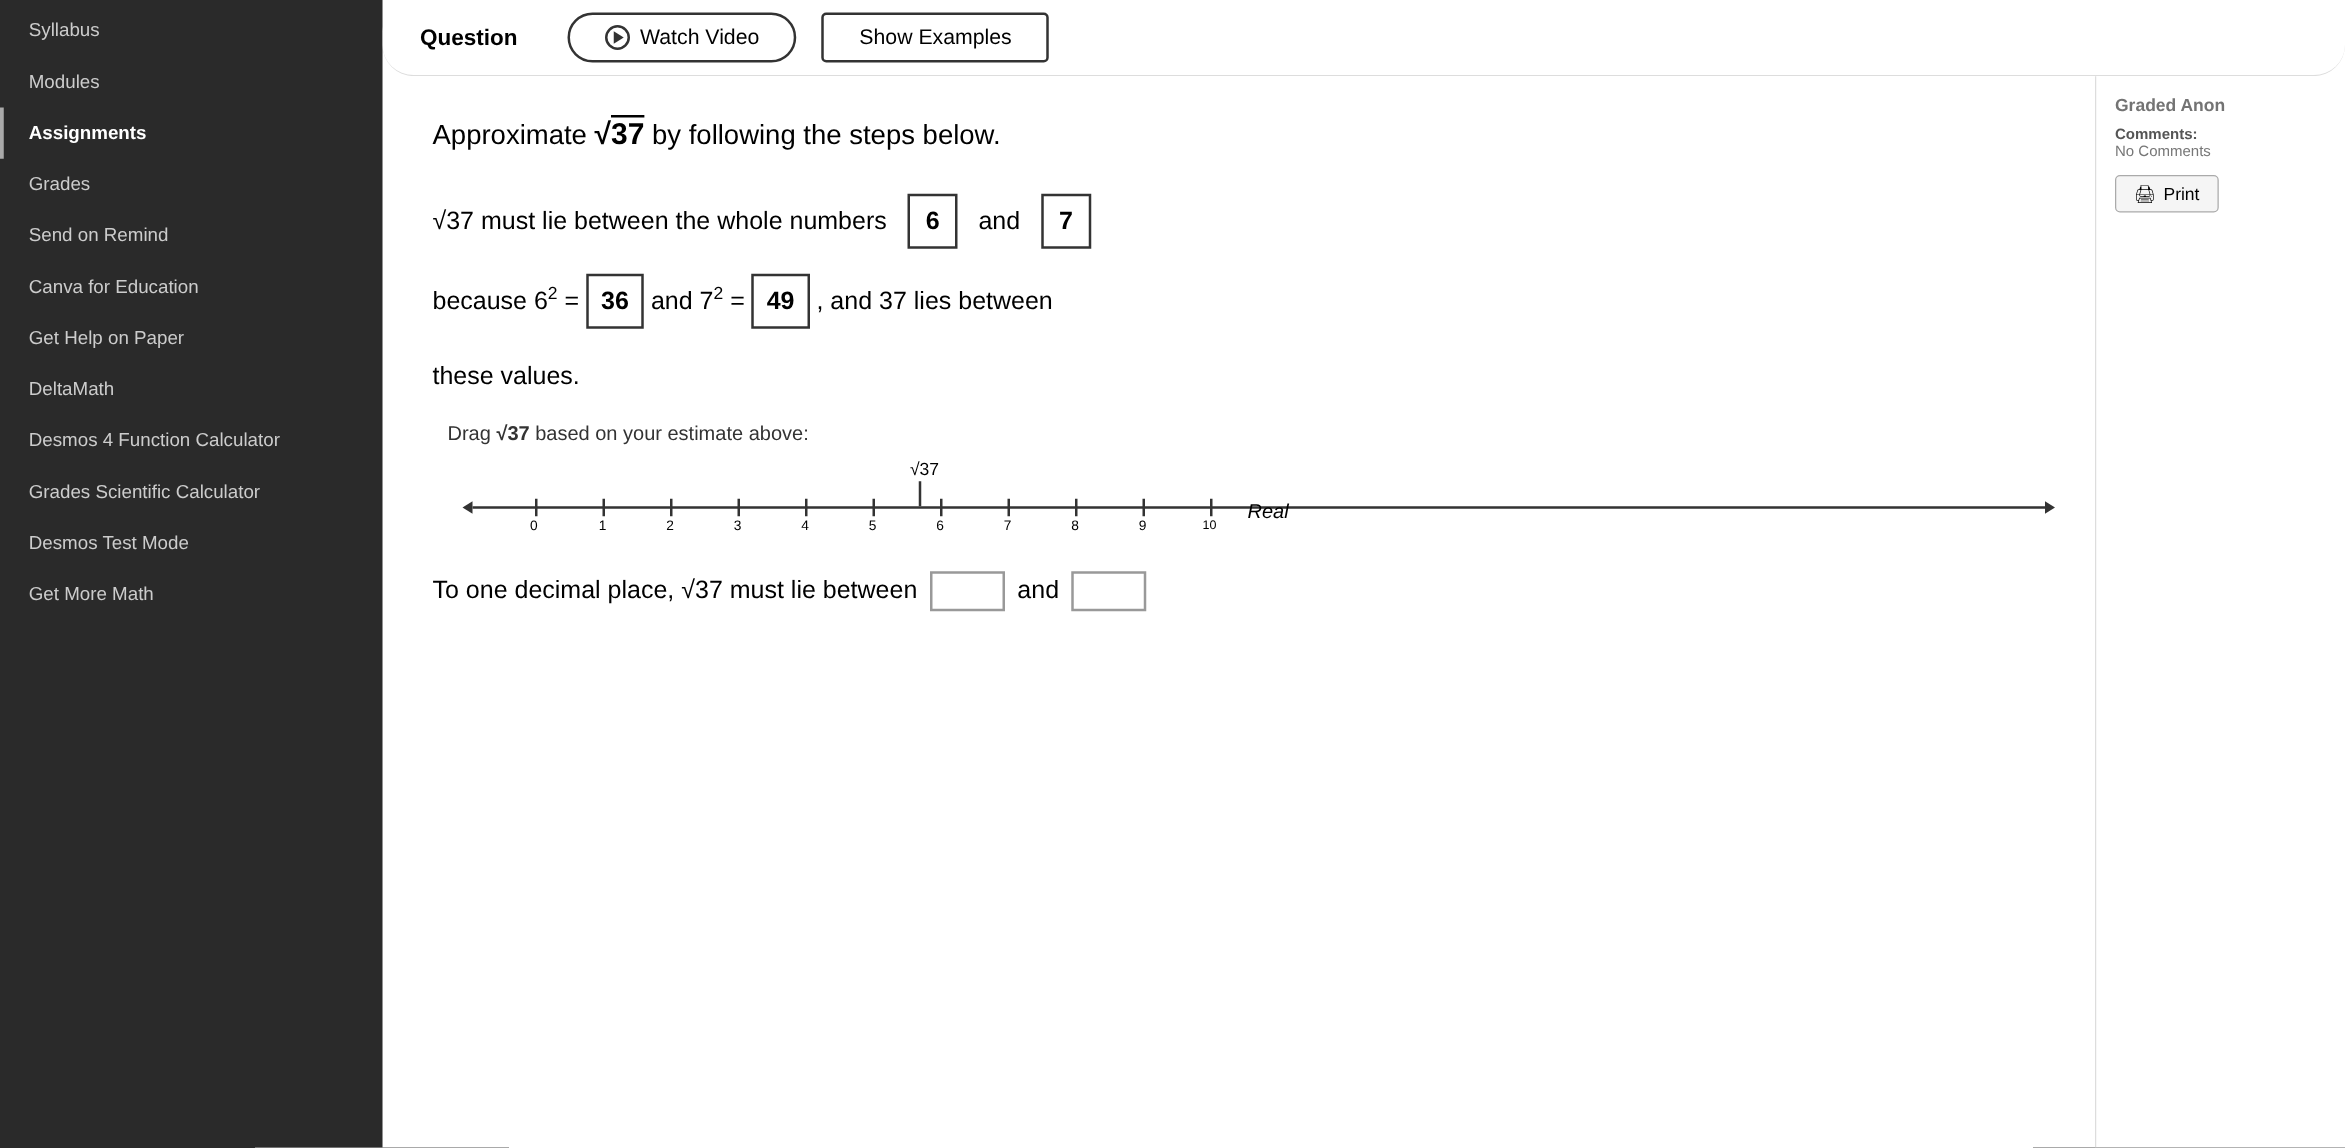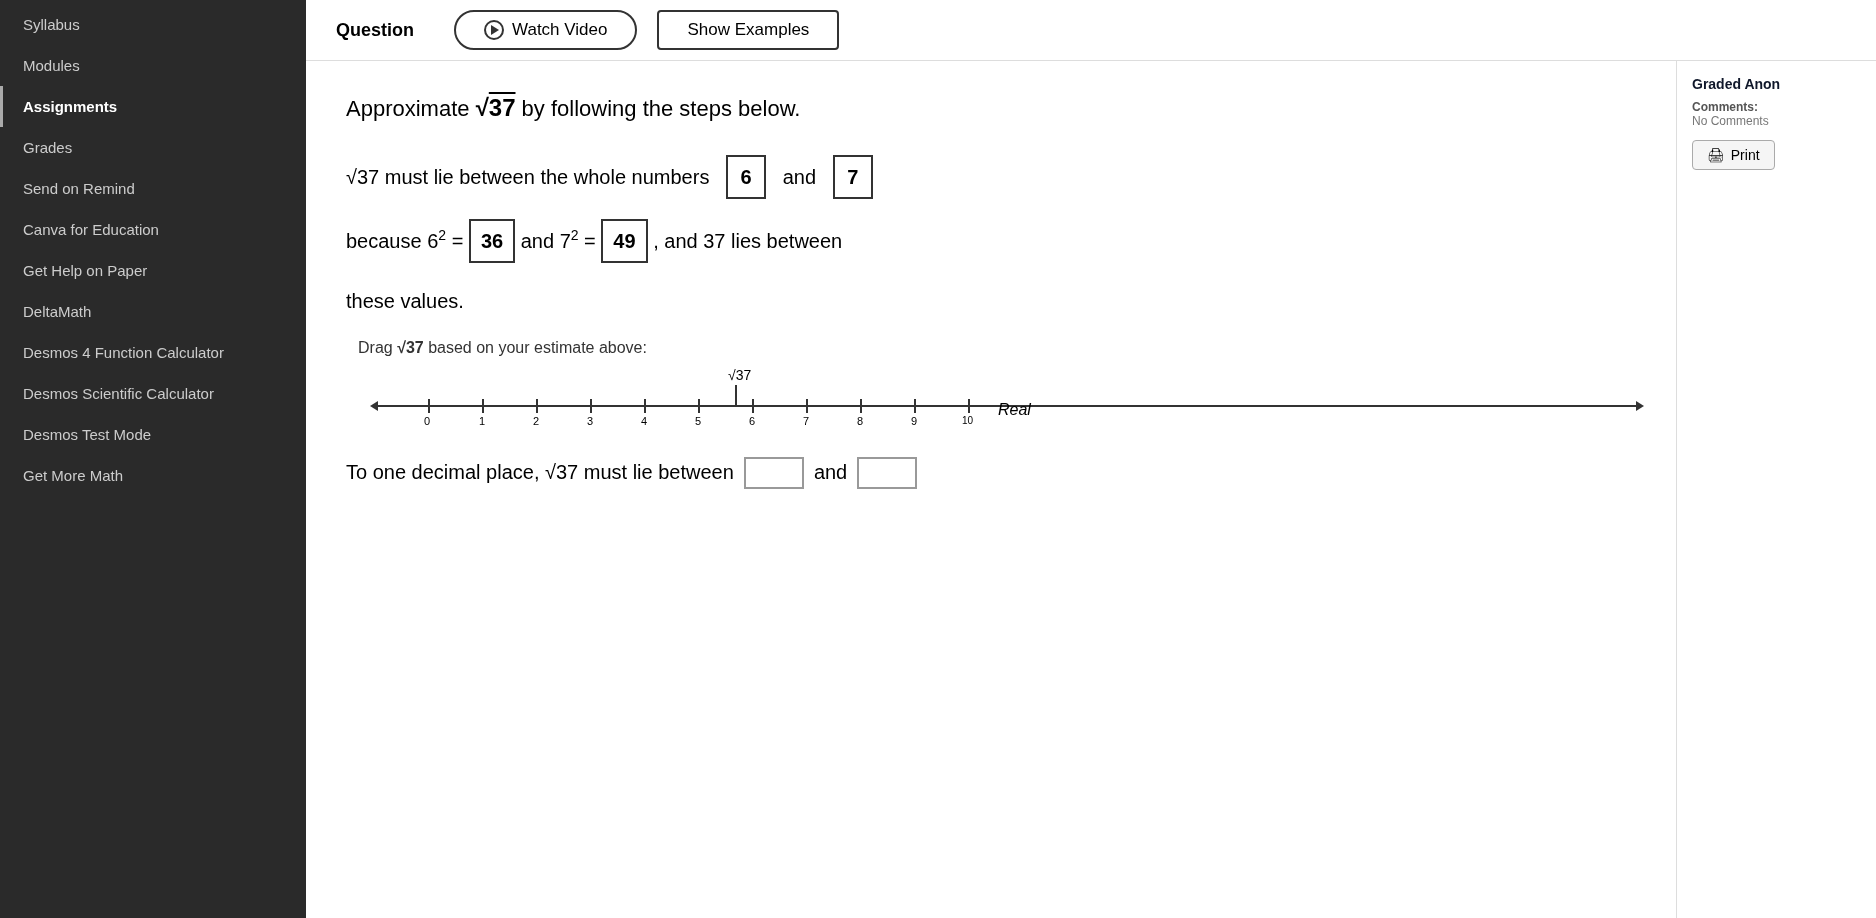--- a/index.html
+++ b/index.html
@@ -46,20 +46,21 @@
     }
 
     
     #topbar {
       display: flex;
       align-items: center;
       padding: 10px 30px;
       border-bottom: 1px solid #ddd;
       background: #fff;
       gap: 20px;
+      border-radius: 25px;
     }
     #topbar .question-label {
       font-weight: bold;
       font-size: 18px;
       margin-right: 20px;
     }
     .watch-video-btn {
       display: flex;
       align-items: center;
       gap: 8px;
@@ -102,21 +103,21 @@
     #right-panel {
       width: 200px;
       background: #fff;
       border-left: 1px solid #ddd;
       padding: 15px;
       flex-shrink: 0;
     }
     #right-panel .graded-anon {
       font-size: 14px;
       font-weight: bold;
-      color: #0f172a;
+      color: #737373;
     }
     #right-panel .comments-label {
       font-size: 12px;
       font-weight: bold;
       color: #555;
       margin-top: 8px;
     }
     #right-panel .no-comments {
       font-size: 12px;
       color: #777;
@@ -200,21 +201,21 @@
 <div id="sidebar">
   <div class="sidebar-item">Syllabus</div>
   <div class="sidebar-item">Modules</div>
   <div class="sidebar-item active active-left">Assignments</div>
   <div class="sidebar-item">Grades</div>
   <div class="sidebar-item">Send on Remind</div>
   <div class="sidebar-item">Canva for Education</div>
   <div class="sidebar-item">Get Help on Paper</div>
   <div class="sidebar-item">DeltaMath</div>
   <div class="sidebar-item">Desmos 4 Function Calculator</div>
-  <div class="sidebar-item">Desmos Scientific Calculator</div>
+  <div class="sidebar-item">Grades Scientific Calculator</div>
   <div class="sidebar-item">Desmos Test Mode</div>
   <div class="sidebar-item">Get More Math</div>
 </div>
 
 <div id="main">
 
   <div id="topbar">
     <span class="question-label">Question</span>
     <button class="watch-video-btn">
       <span class="play-icon">

